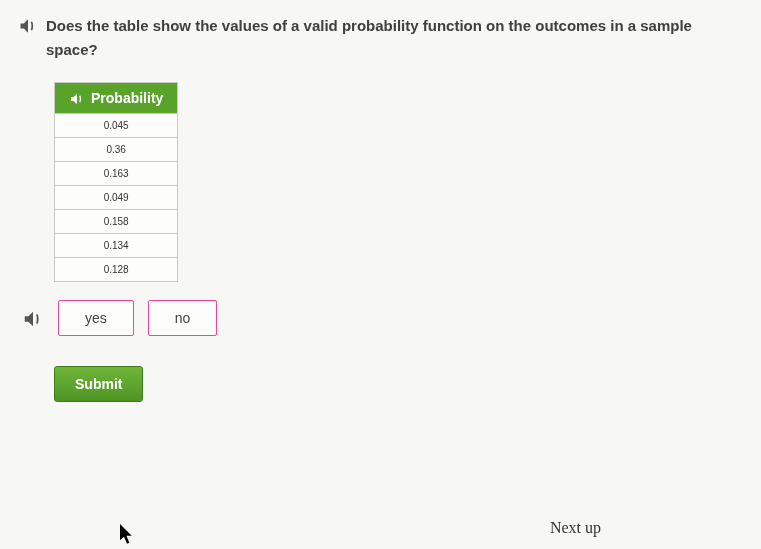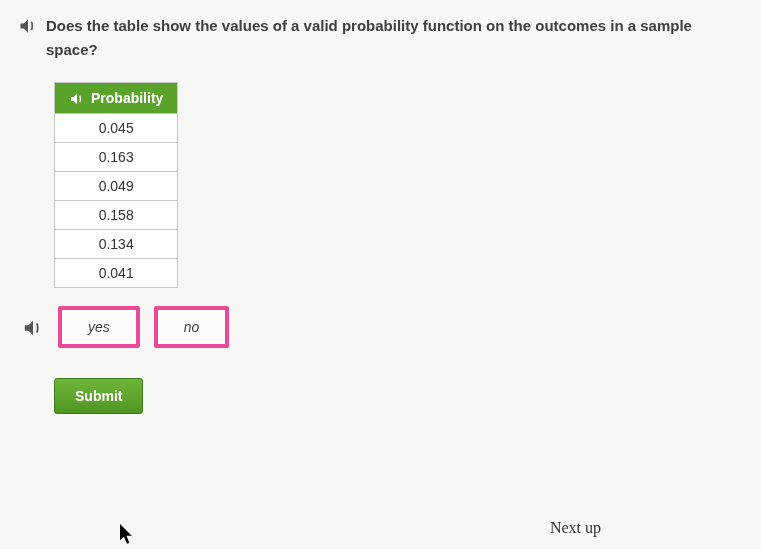--- a/index.html
+++ b/index.html
@@ -47,43 +47,42 @@
   }
   table.ptable th .th-inner {
     display: flex;
     align-items: center;
     justify-content: center;
     gap: 6px;
   }
   table.ptable td {
     border: 1px solid #c9c9c9;
     padding: 6px 18px;
-    font-size: 14px;
+    font-size: 10px;
     color: #333;
     text-align: center;
     background: #fdfdfb;
   }
   .answer-row {
     display: flex;
     align-items: center;
     gap: 14px;
     margin-left: 4px;
     margin-bottom: 30px;
   }
   .ans-speaker { width: 22px; height: 20px; color: #555; }
   .answer-btn {
-    border: 4px solid #ec4899;
+    border: 1px solid #ec4899;
     background: #fcfcfa;
     color: #444;
     font-size: 14px;
     padding: 9px 26px;
     border-radius: 2px;
     cursor: pointer;
     font-family: inherit;
-    font-style: italic;
   }
   .submit-btn {
     display: inline-block;
     margin-left: 36px;
     background: linear-gradient(#6fb539, #4f9524);
     color: #fff;
     font-weight: bold;
     font-size: 14px;
     border: 1px solid #3e7a1a;
     border-radius: 3px;
@@ -139,33 +138,36 @@
             <span>Probability</span>
           </span>
         </th>
       </tr>
     </thead>
     <tbody>
       <tr>
           <td>0.045</td>
         </tr>
       <tr>
+          <td>0.36</td>
+        </tr>
+      <tr>
           <td>0.163</td>
         </tr>
       <tr>
           <td>0.049</td>
         </tr>
       <tr>
           <td>0.158</td>
         </tr>
       <tr>
           <td>0.134</td>
         </tr>
       <tr>
-          <td>0.041</td>
+          <td>0.128</td>
         </tr>
     </tbody>
   </table>
 </div>
 
 <div class="answer-row">
   <span class="ans-speaker">
     <svg viewBox="0 0 24 24" fill="currentColor">
         <path d="M3 9v6h4l5 5V4L7 9H3z"></path>
         <path d="M16 7c1.5 1.5 1.5 8.5 0 10" stroke="currentColor" stroke-width="2" fill="none"></path>

